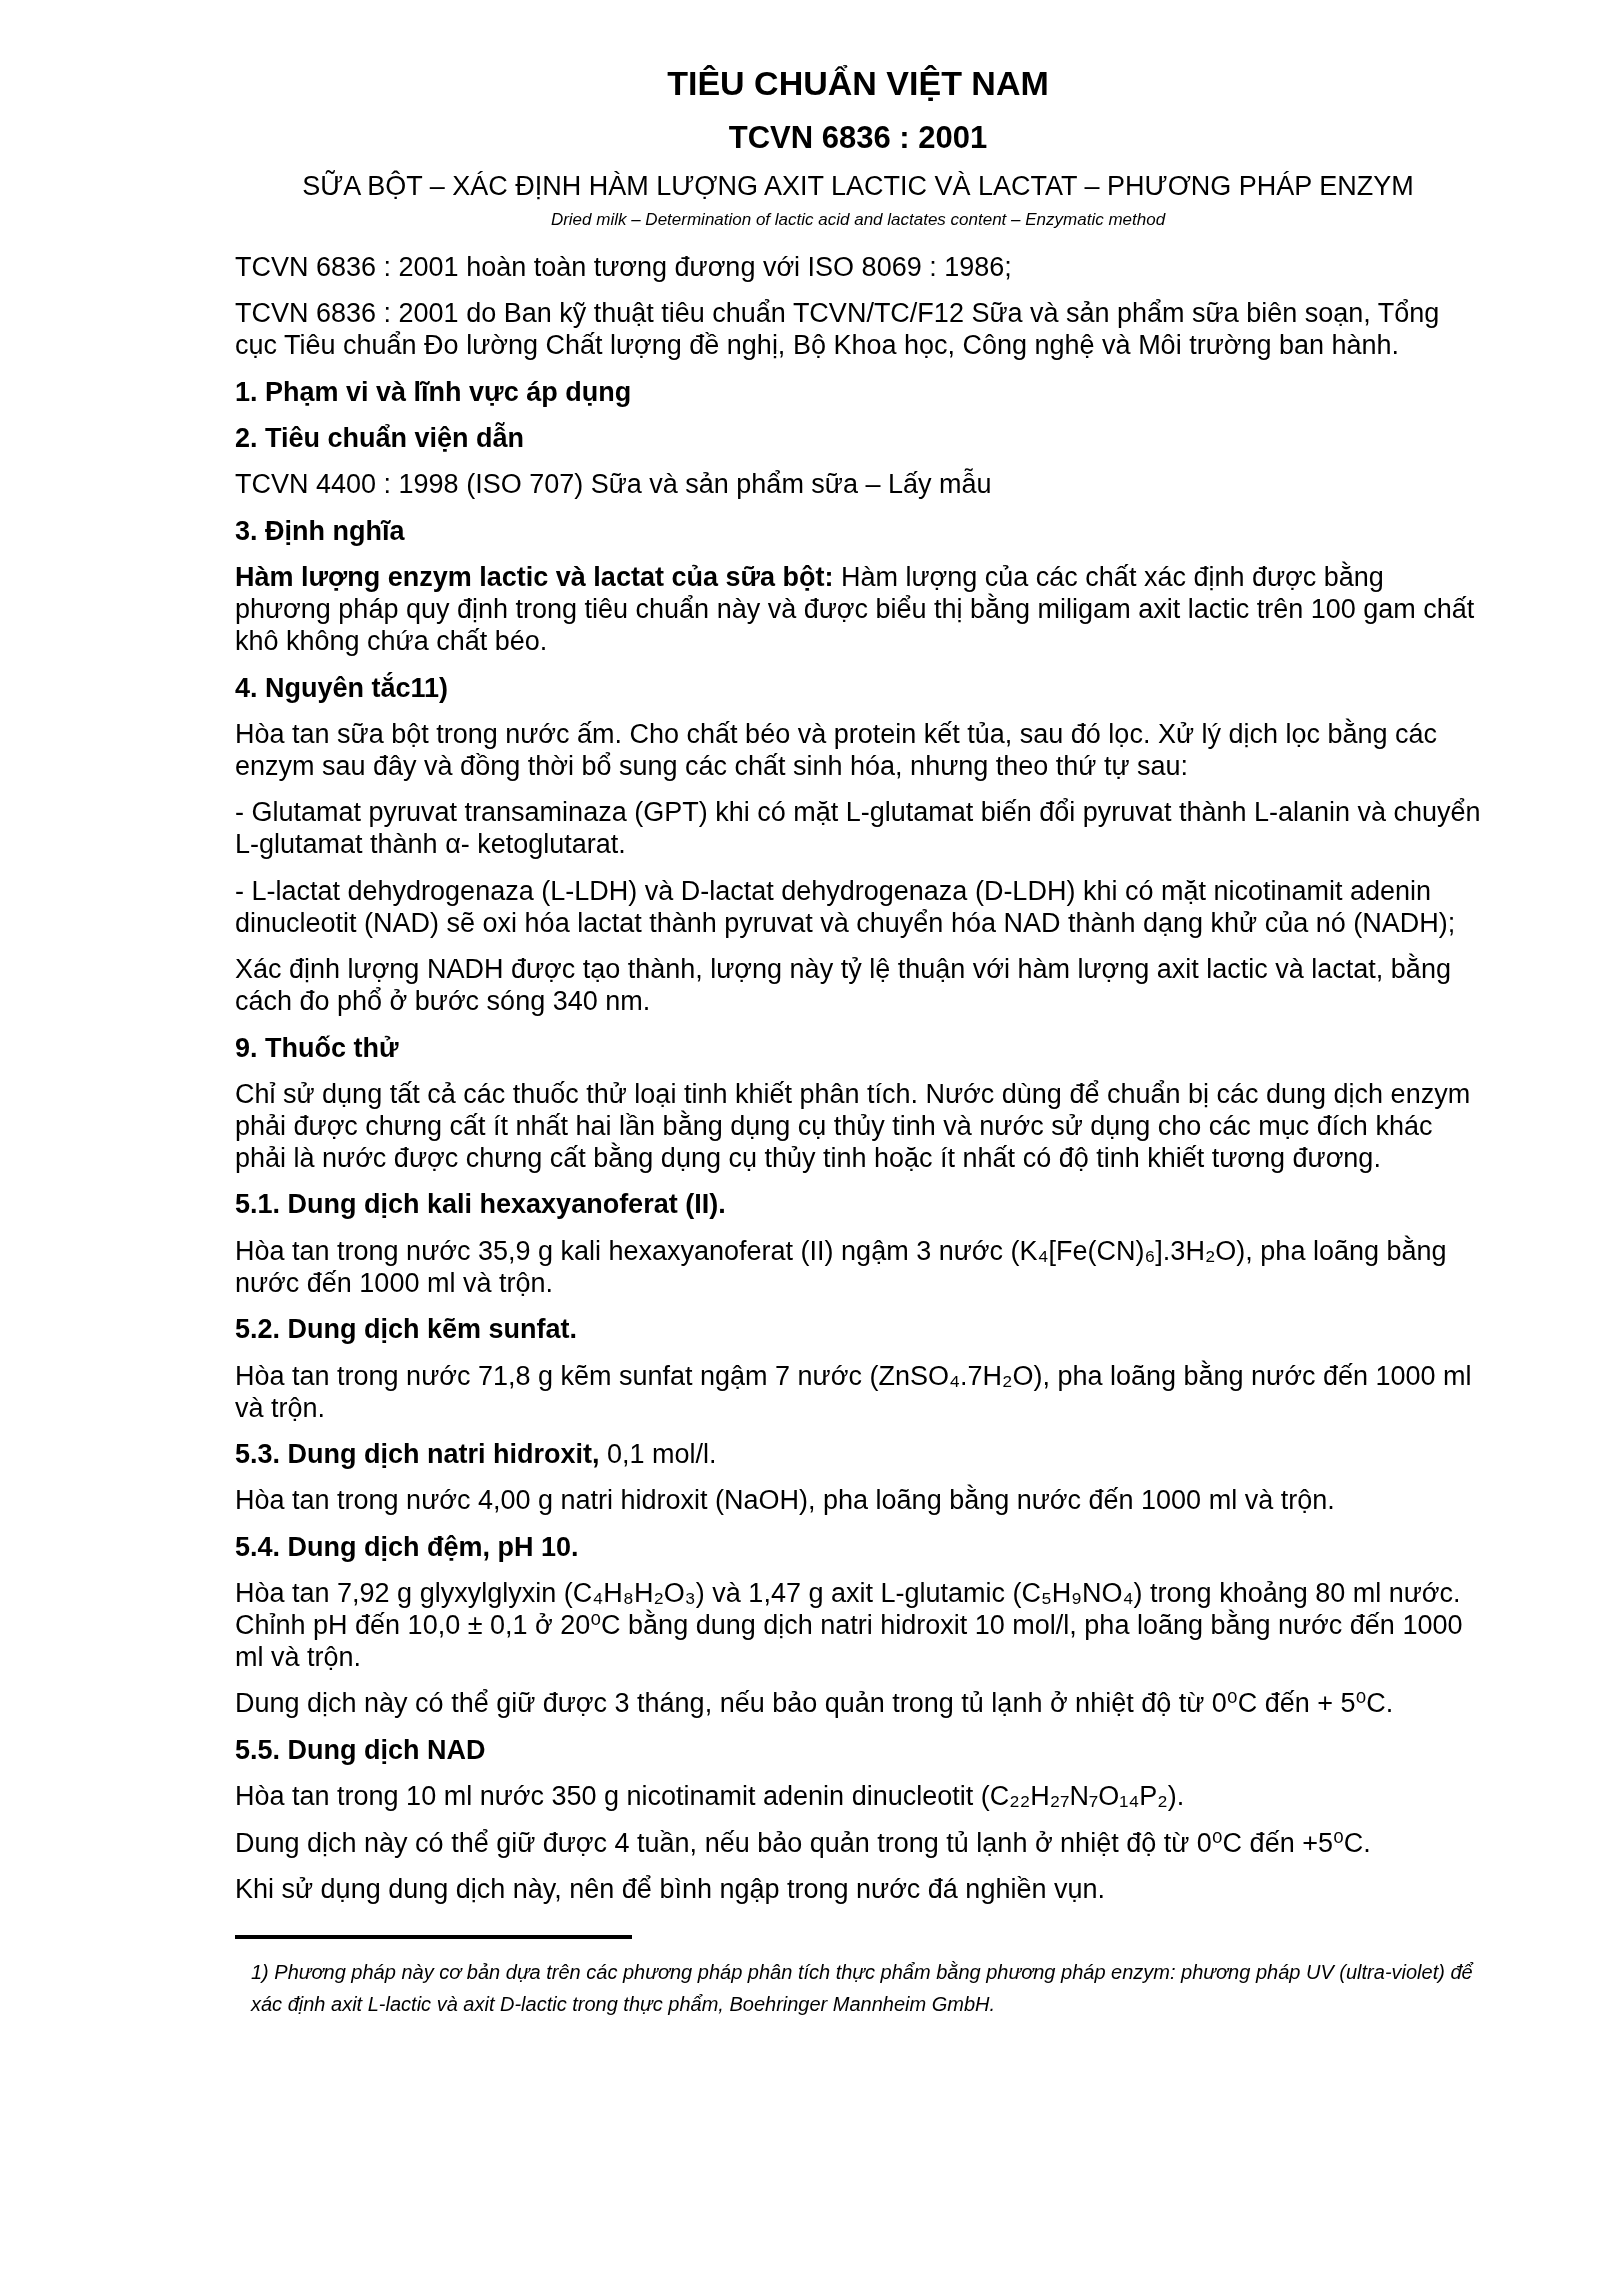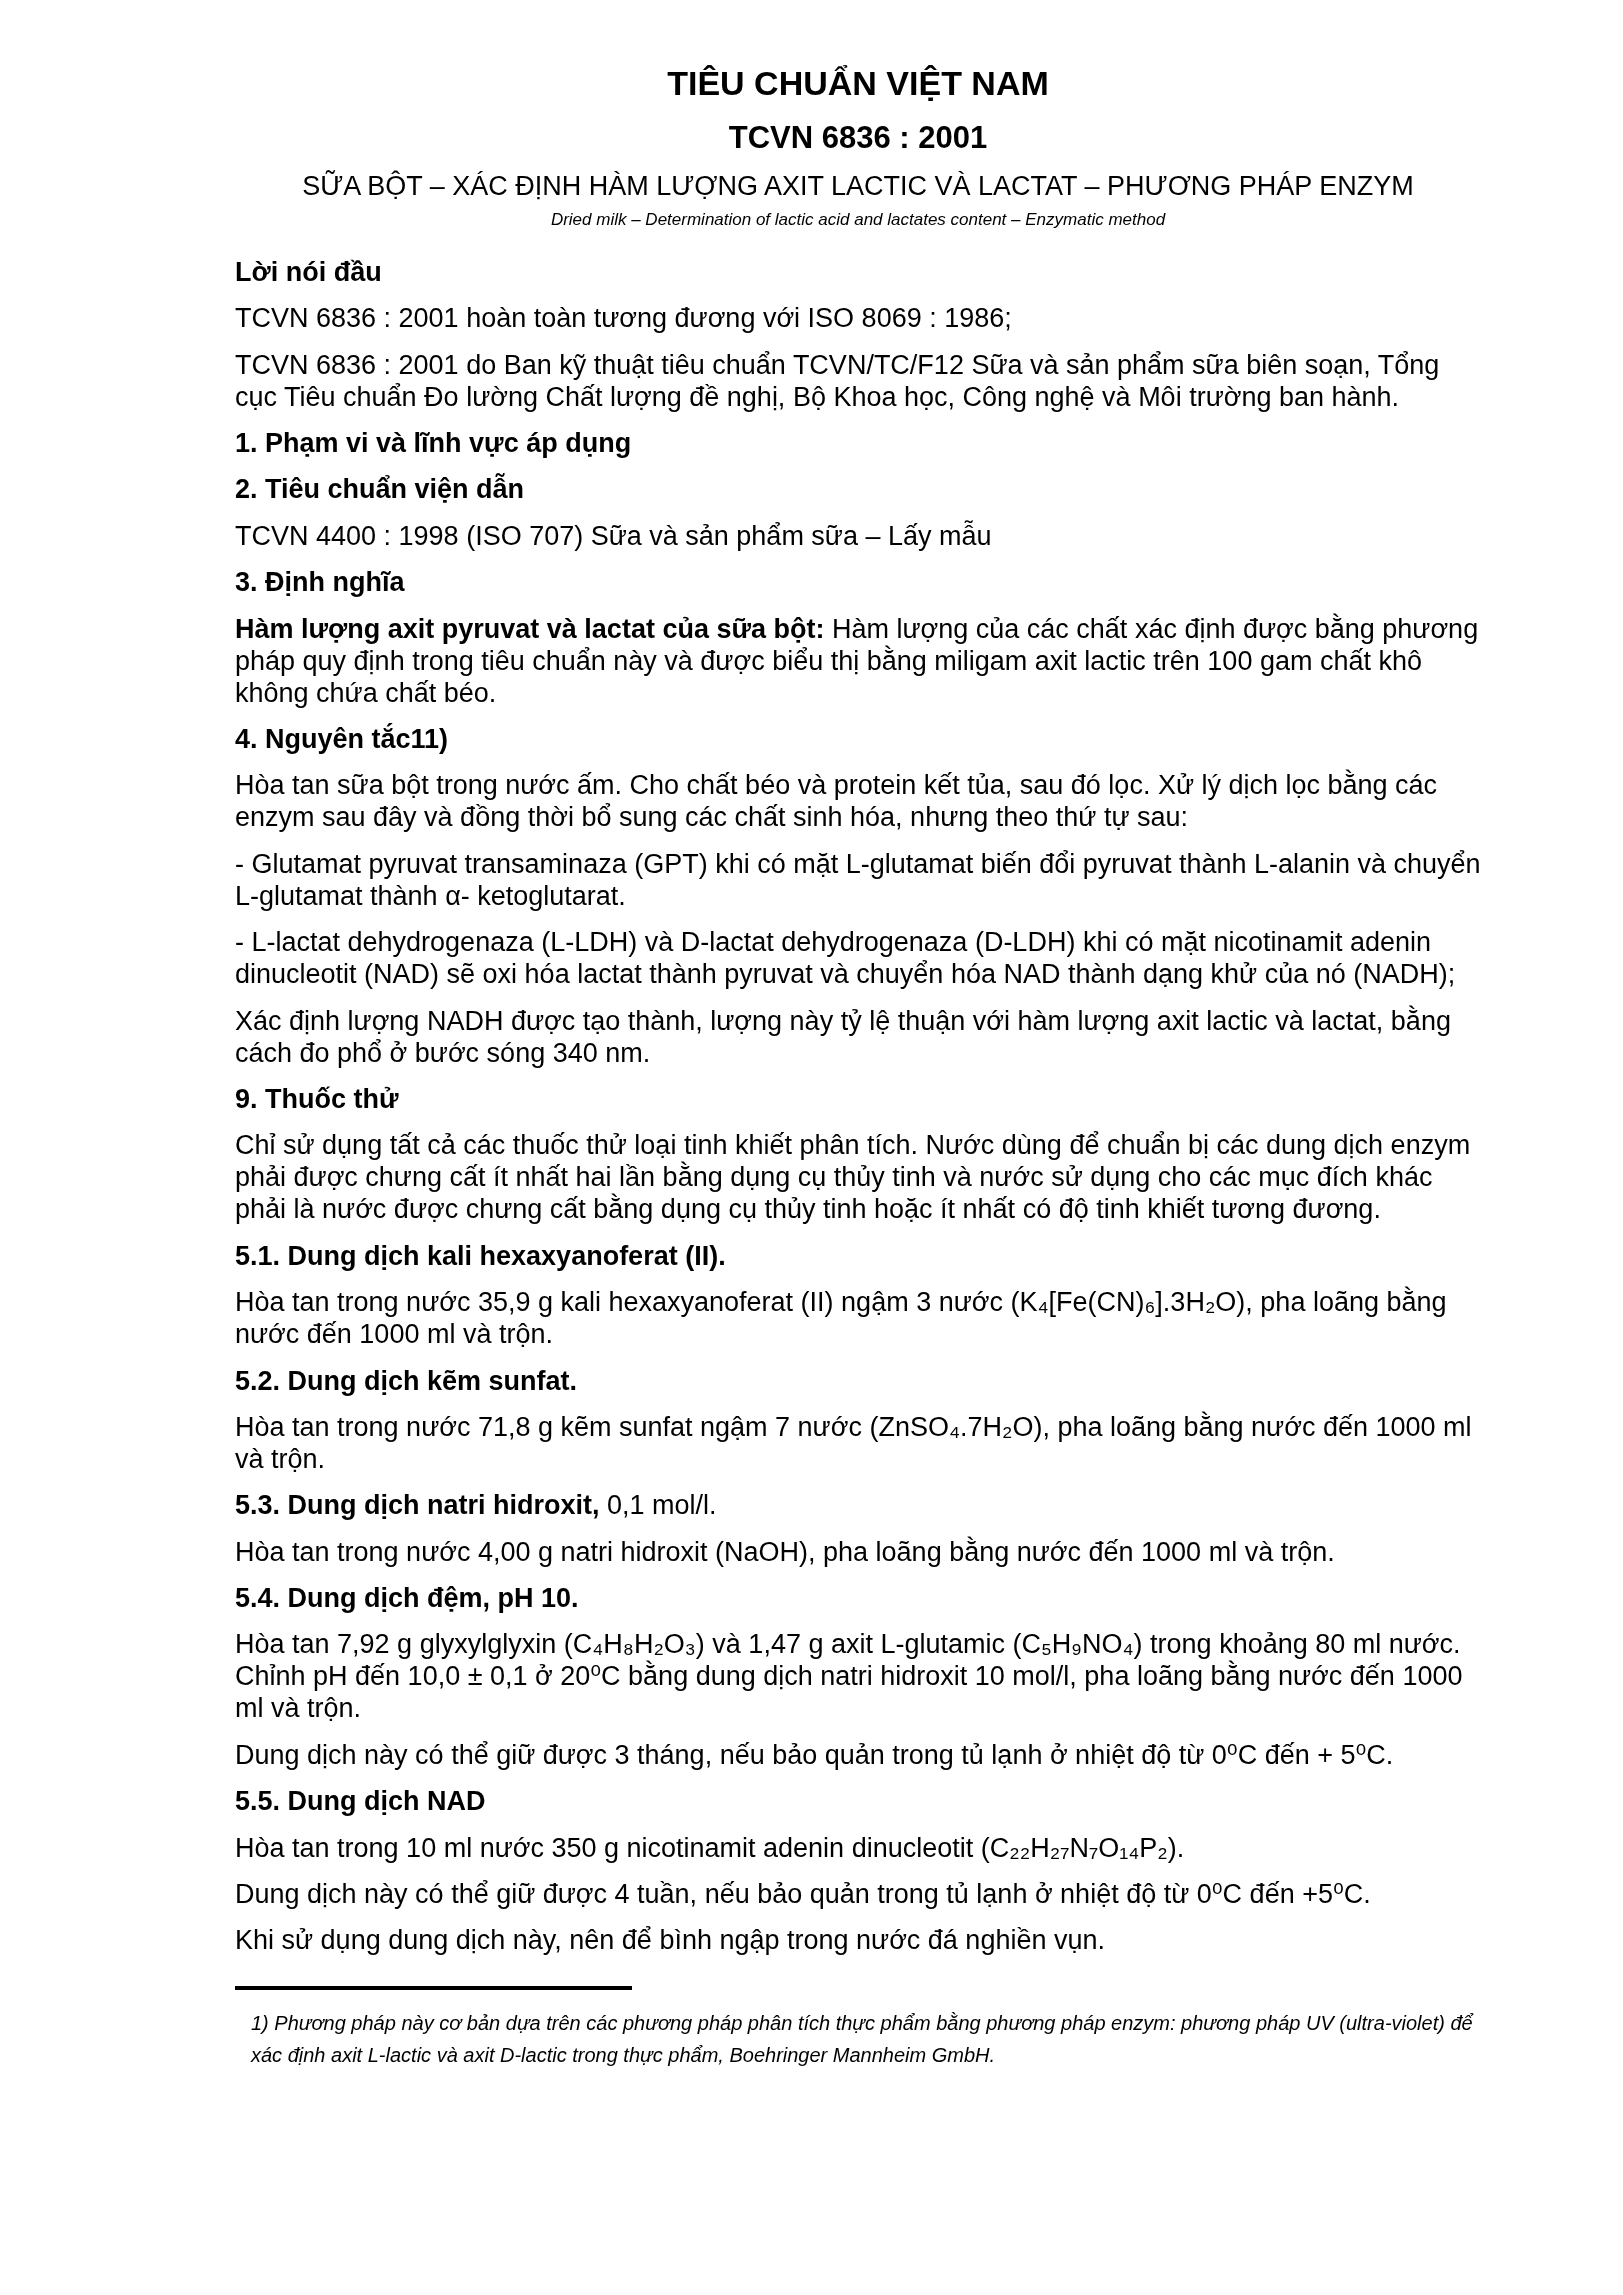--- a/index.html
+++ b/index.html
@@ -111,31 +111,30 @@
   <div class="watermark-line1" style="color: rgb(178, 178, 178);">Hệ thống CSDL Văn bản Pháp luật</div>
   <div class="watermark-line2" style="color: rgb(174, 195, 238);">vanbanphapluat.co</div>
 
   <div class="content">
 
     <h1 class="doc-title">TIÊU CHUẨN VIỆT NAM</h1>
     <h2 class="doc-number">TCVN 6836 : 2001</h2>
     <p class="subtitle-vi">SỮA BỘT – XÁC ĐỊNH HÀM LƯỢNG AXIT LACTIC VÀ LACTAT – PHƯƠNG PHÁP ENZYM</p>
     <p class="subtitle-en">Dried milk – Determination of lactic acid and lactates content – Enzymatic method</p>
 
-    <p class="heading foreword-heading">Lời nói đầu</p>
     <p class="para">TCVN 6836 : 2001 hoàn toàn tương đương với ISO 8069 : 1986;</p>
     <p class="para">TCVN 6836 : 2001 do Ban kỹ thuật tiêu chuẩn TCVN/TC/F12 Sữa và sản phẩm sữa biên soạn, Tổng cục Tiêu chuẩn Đo lường Chất lượng đề nghị, Bộ Khoa học, Công nghệ và Môi trường ban hành.</p>
 
     <p class="heading">1. Phạm vi và lĩnh vực áp dụng</p>
 
     <p class="heading">2. Tiêu chuẩn viện dẫn</p>
     <p class="para">TCVN 4400 : 1998 (ISO 707) Sữa và sản phẩm sữa – Lấy mẫu</p>
 
     <p class="heading">3. Định nghĩa</p>
-    <p class="para"><span class="bold-lead">Hàm lượng axit pyruvat và lactat của sữa bột:</span><span> Hàm lượng của các chất xác định được bằng phương pháp quy định trong tiêu chuẩn này và được biểu thị bằng miligam axit lactic trên 100 gam chất khô không chứa chất béo.</span></p>
+    <p class="para"><span class="bold-lead">Hàm lượng enzym lactic và lactat của sữa bột:</span><span> Hàm lượng của các chất xác định được bằng phương pháp quy định trong tiêu chuẩn này và được biểu thị bằng miligam axit lactic trên 100 gam chất khô không chứa chất béo.</span></p>
 
     <p class="heading">4. Nguyên tắc11)</p>
     <p class="para">Hòa tan sữa bột trong nước ấm. Cho chất béo và protein kết tủa, sau đó lọc. Xử lý dịch lọc bằng các enzym sau đây và đồng thời bổ sung các chất sinh hóa, nhưng theo thứ tự sau:</p>
     <p class="para">- Glutamat pyruvat transaminaza (GPT) khi có mặt L-glutamat biến đổi pyruvat thành L-alanin và chuyển L-glutamat thành α- ketoglutarat.</p>
     <p class="para">- L-lactat dehydrogenaza (L-LDH) và D-lactat dehydrogenaza (D-LDH) khi có mặt nicotinamit adenin dinucleotit (NAD) sẽ oxi hóa lactat thành pyruvat và chuyển hóa NAD thành dạng khử của nó (NADH);</p>
     <p class="para">Xác định lượng NADH được tạo thành, lượng này tỷ lệ thuận với hàm lượng axit lactic và lactat, bằng cách đo phổ ở bước sóng 340 nm.</p>
 
     <p class="heading">9. Thuốc thử</p>
     <p class="para">Chỉ sử dụng tất cả các thuốc thử loại tinh khiết phân tích. Nước dùng để chuẩn bị các dung dịch enzym phải được chưng cất ít nhất hai lần bằng dụng cụ thủy tinh và nước sử dụng cho các mục đích khác phải là nước được chưng cất bằng dụng cụ thủy tinh hoặc ít nhất có độ tinh khiết tương đương.</p>
 

